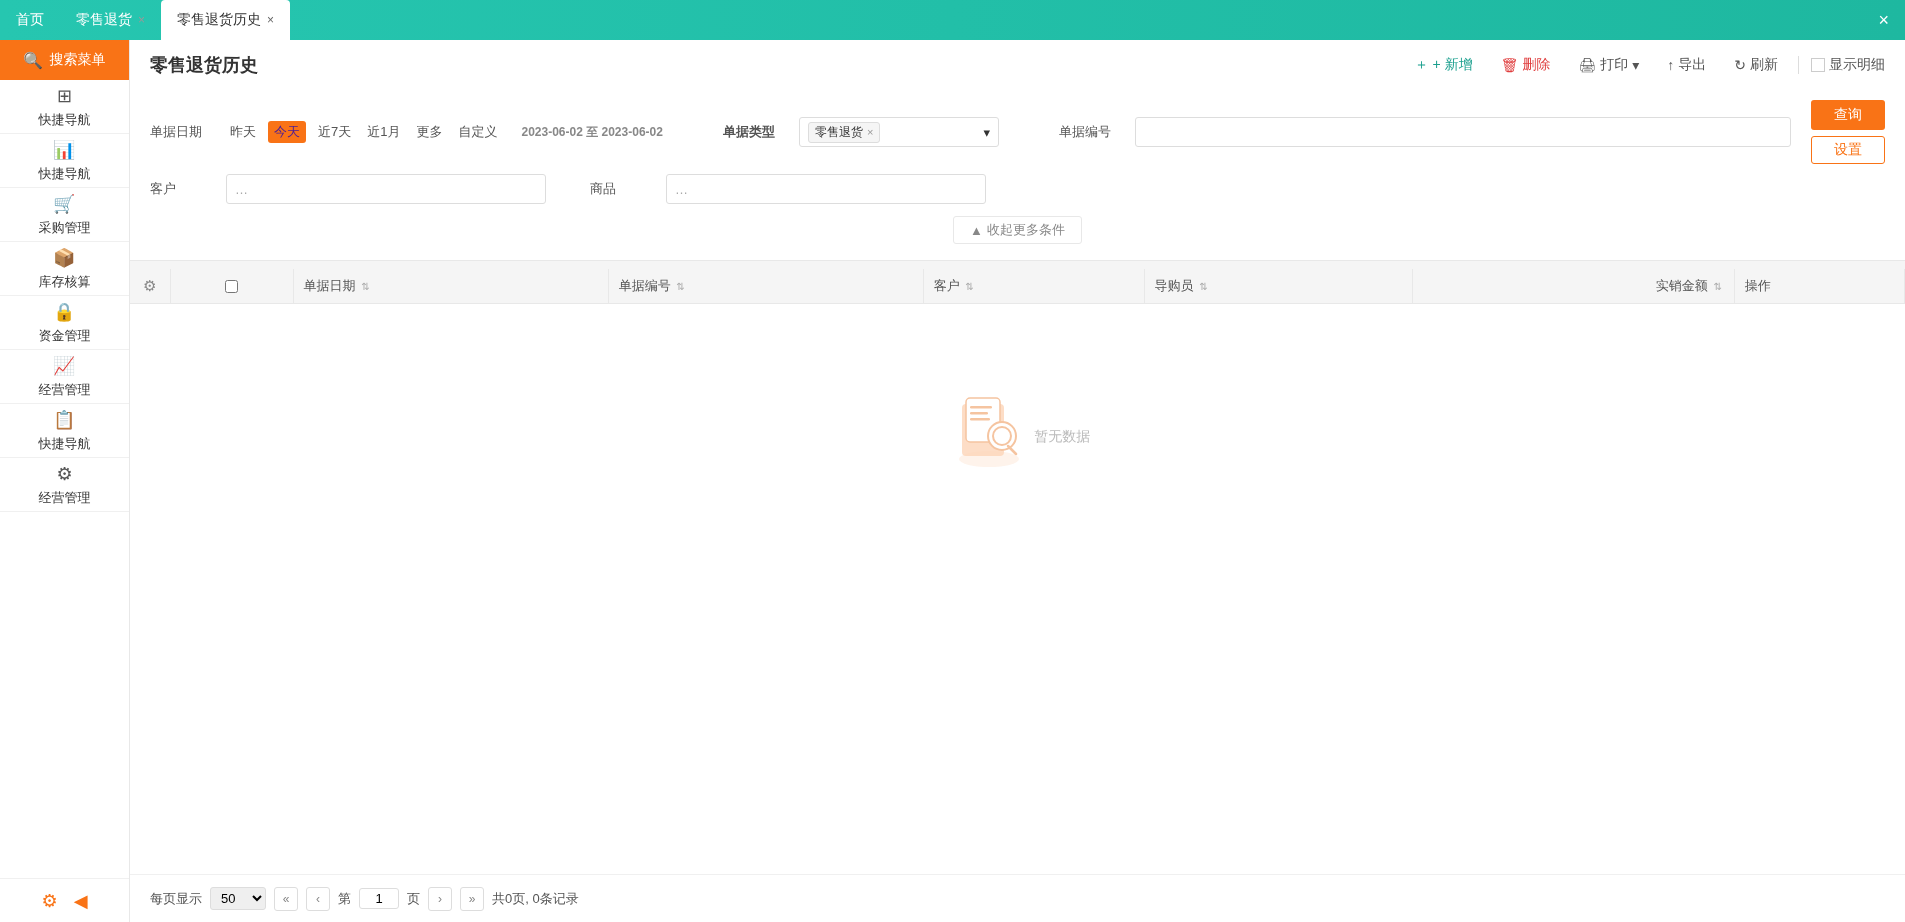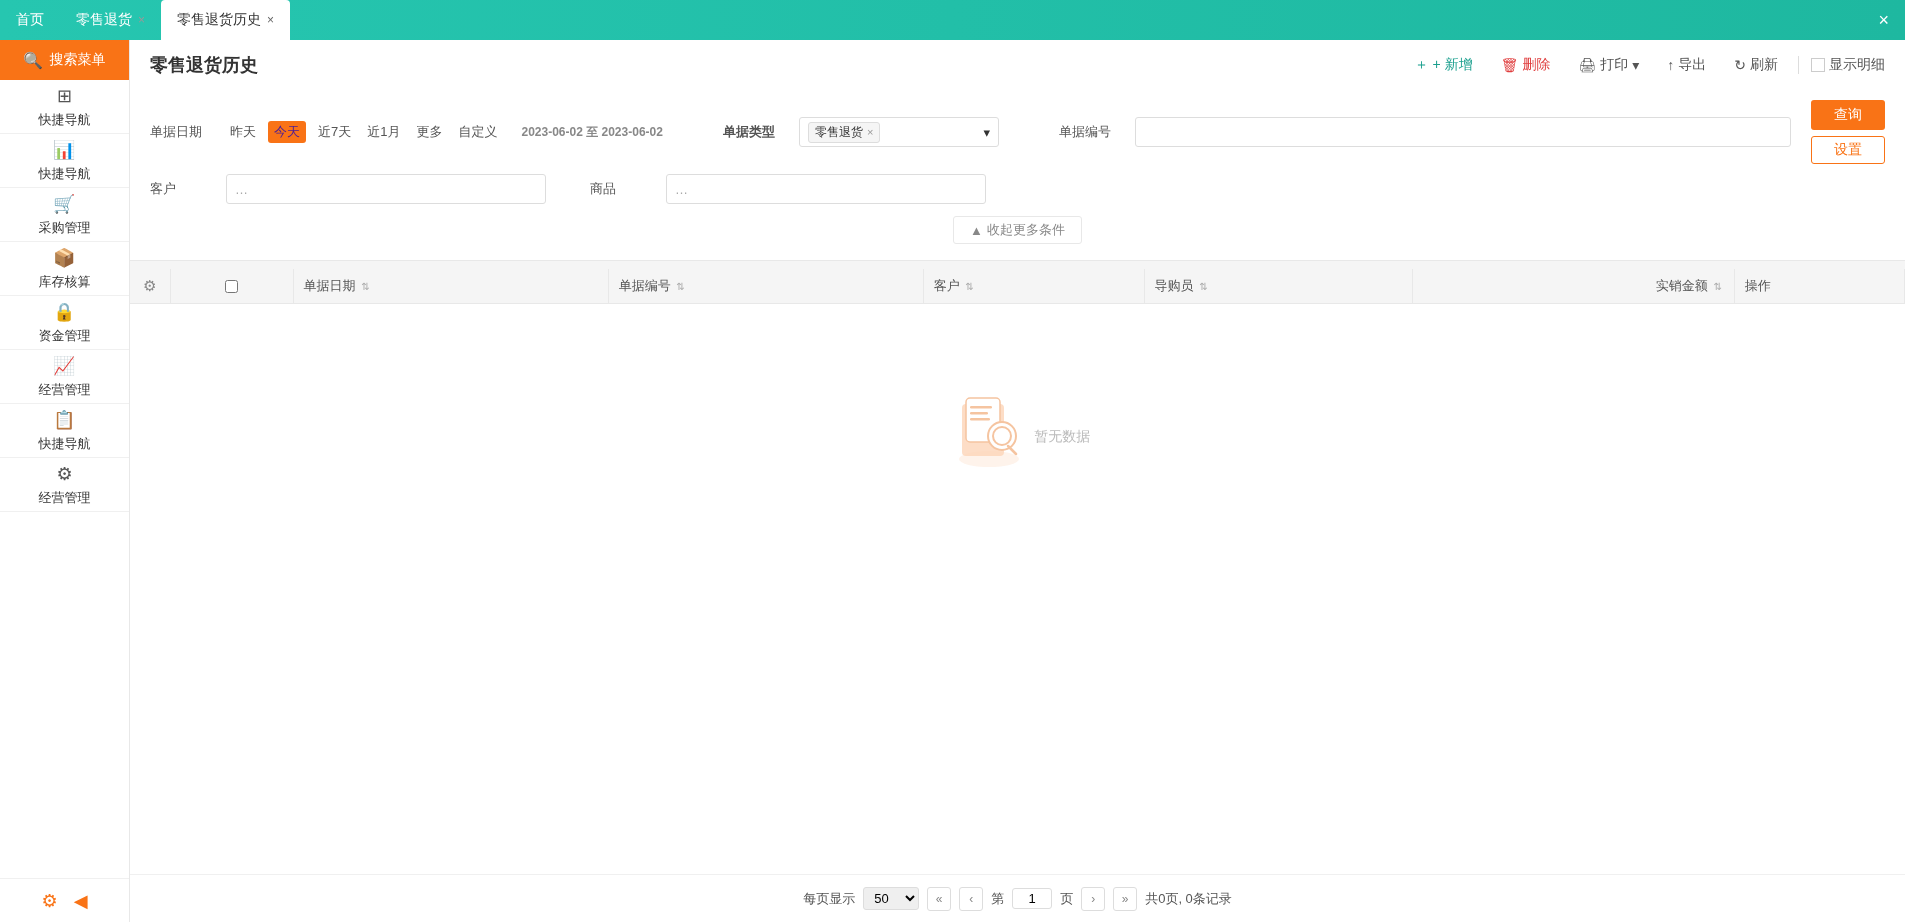--- a/index.html
+++ b/index.html
@@ -339,21 +339,21 @@
     .empty-text {
       color: #bbb;
       font-size: 14px;
     }
 
     
     .pagination {
       height: 48px;
       display: flex;
       align-items: center;
-      justify-content: center;
+      justify-content: flex-start;
       padding: 0 20px;
       gap: 8px;
       background: #fff;
       border-top: 1px solid #f0f0f0;
       font-size: 13px;
       color: #555;
       flex-shrink: 0;
     }
     .pagination-select {
       border: 1px solid #ddd;

